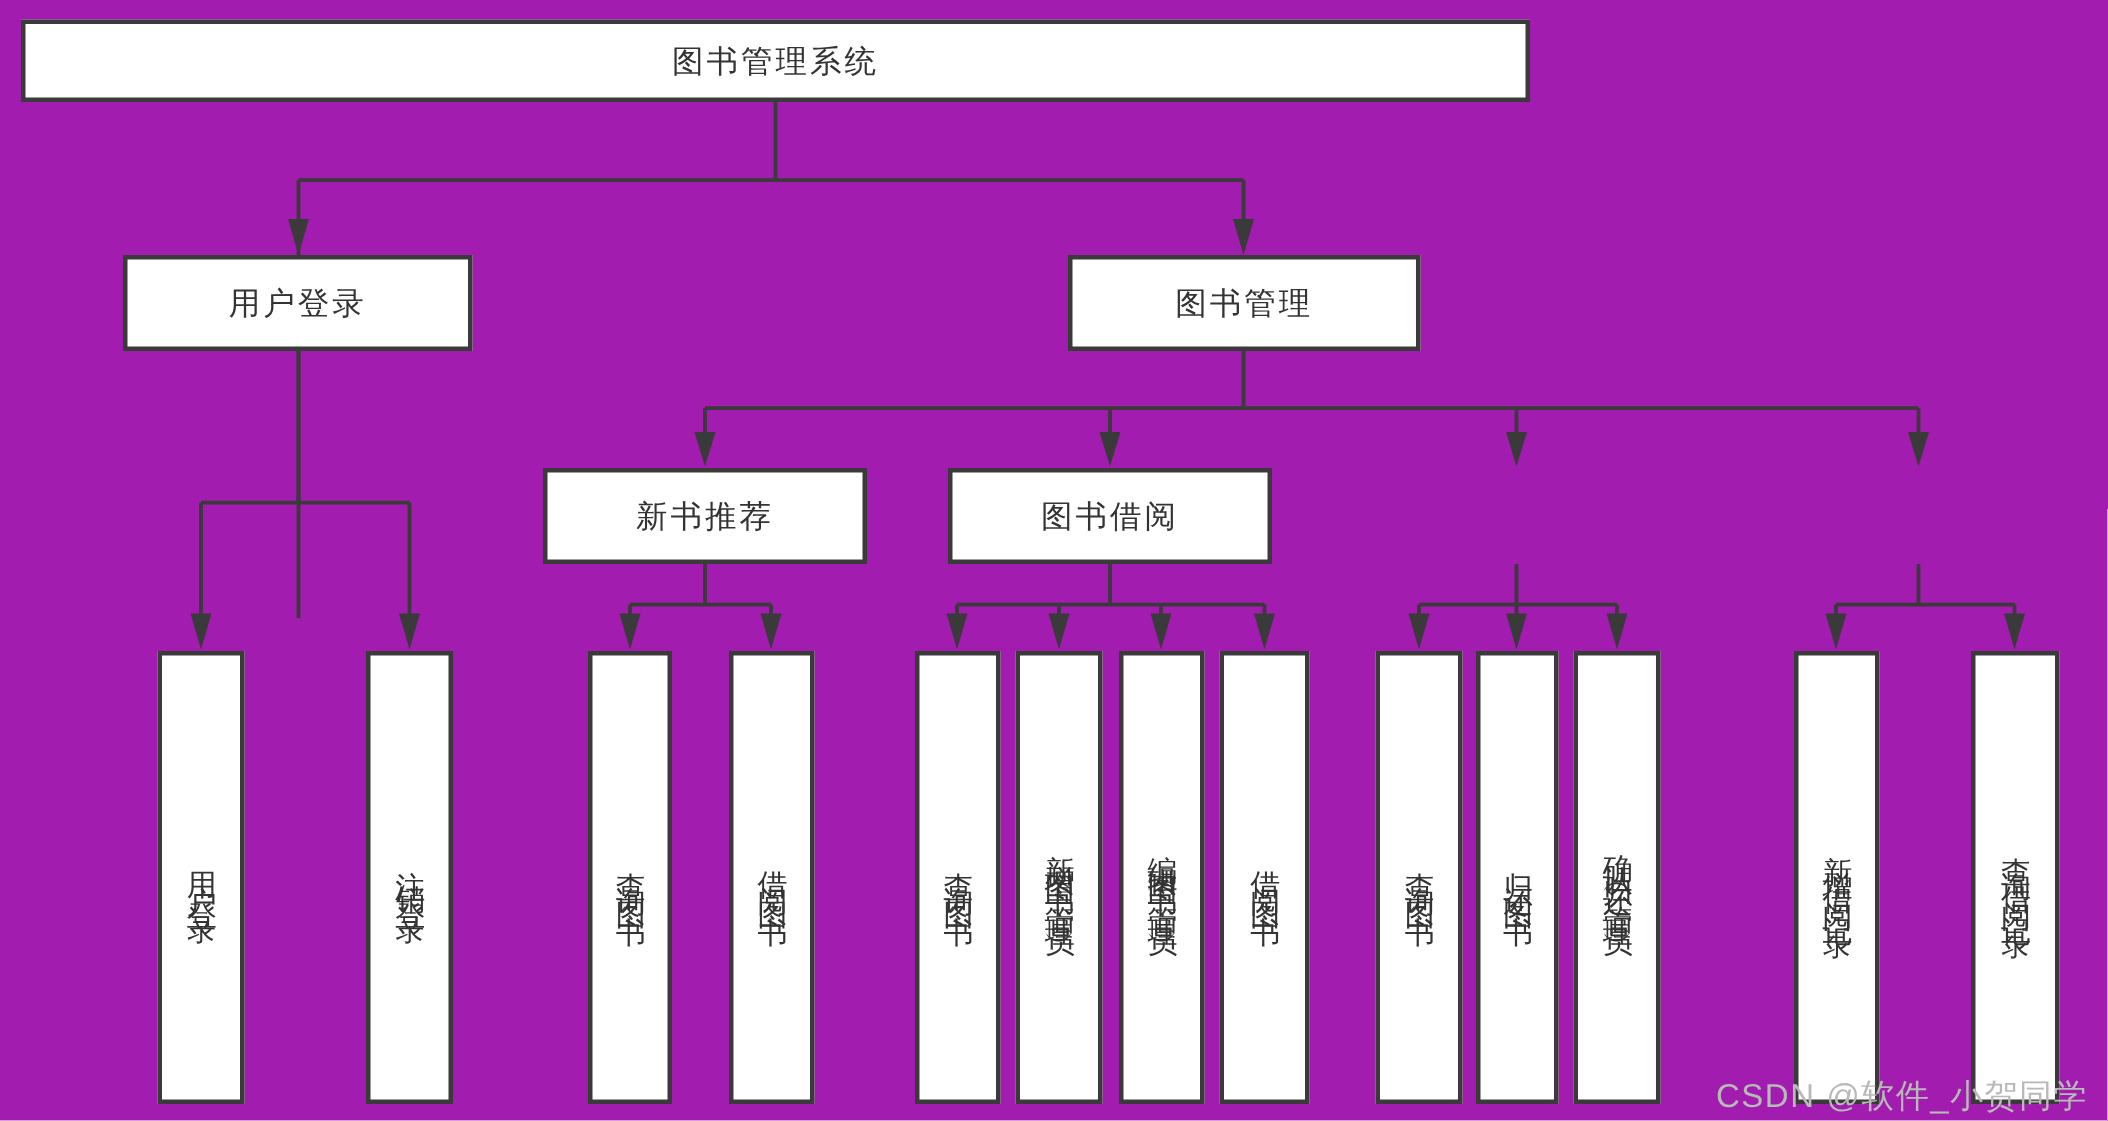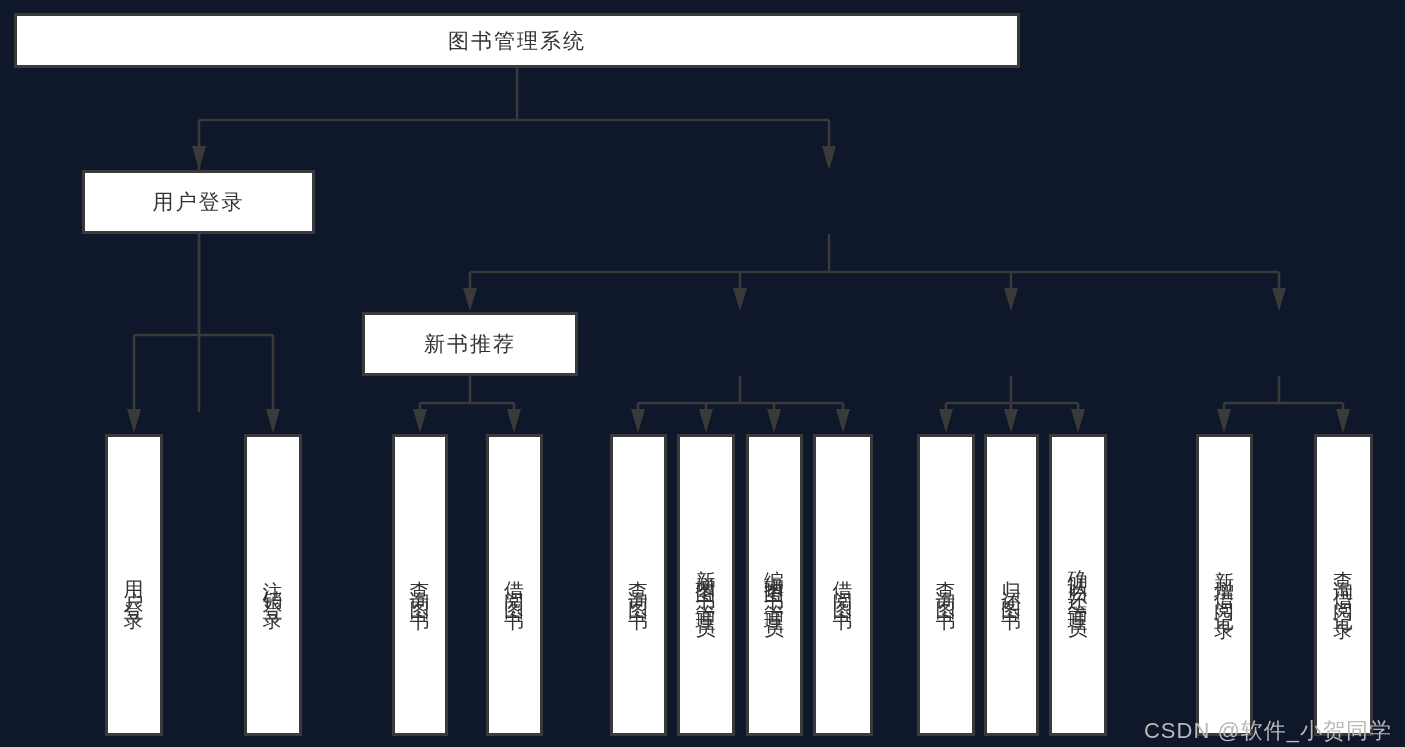--- a/index.html
+++ b/index.html
@@ -1,17 +1,17 @@
 <!DOCTYPE html>
 <html><head>
 <meta charset="utf-8">
 <style>
   html,body{margin:0;padding:0;background:#ffffff;}
   body{font-family:"Liberation Sans","DejaVu Sans",sans-serif;}
-  .stage{position:relative;width:1405px;height:747px;background:#0f172a;overflow:hidden;}
+  .stage{position:relative;width:1405px;height:747px;background:#a21caf;overflow:hidden;}
   .wires{position:absolute;left:0;top:0;width:1405px;height:747px;}
   .box{
     position:absolute;
     background:#ffffff;
     border:3px solid #3a3a3a;
     box-sizing:border-box;
     display:flex;
     align-items:center;
     justify-content:center;
   }
@@ -79,23 +79,29 @@
     </g>
   </svg>
 
   <div class="box" style="left:14px;top:13px;width:1006px;height:55px">
     <span class="hlabel">图书管理系统</span>
   </div>
 
   <div class="box" style="left:82px;top:170px;width:233px;height:64px">
     <span class="hlabel">用户登录</span>
   </div>
+  <div class="box" style="left:712px;top:170px;width:235px;height:64px">
+    <span class="hlabel">图书管理</span>
+  </div>
 
   <div class="box" style="left:362px;top:312px;width:216px;height:64px">
     <span class="hlabel">新书推荐</span>
+  </div>
+  <div class="box" style="left:632px;top:312px;width:216px;height:64px">
+    <span class="hlabel">图书借阅</span>
   </div>
 
   <div class="box" style="left:105px;top:434px;width:58px;height:302px">
     <span class="vlabel">用户登录</span>
   </div>
   <div class="box" style="left:244px;top:434px;width:58px;height:302px">
     <span class="vlabel">注销登录</span>
   </div>
 
   <div class="box" style="left:392px;top:434px;width:56px;height:302px">

